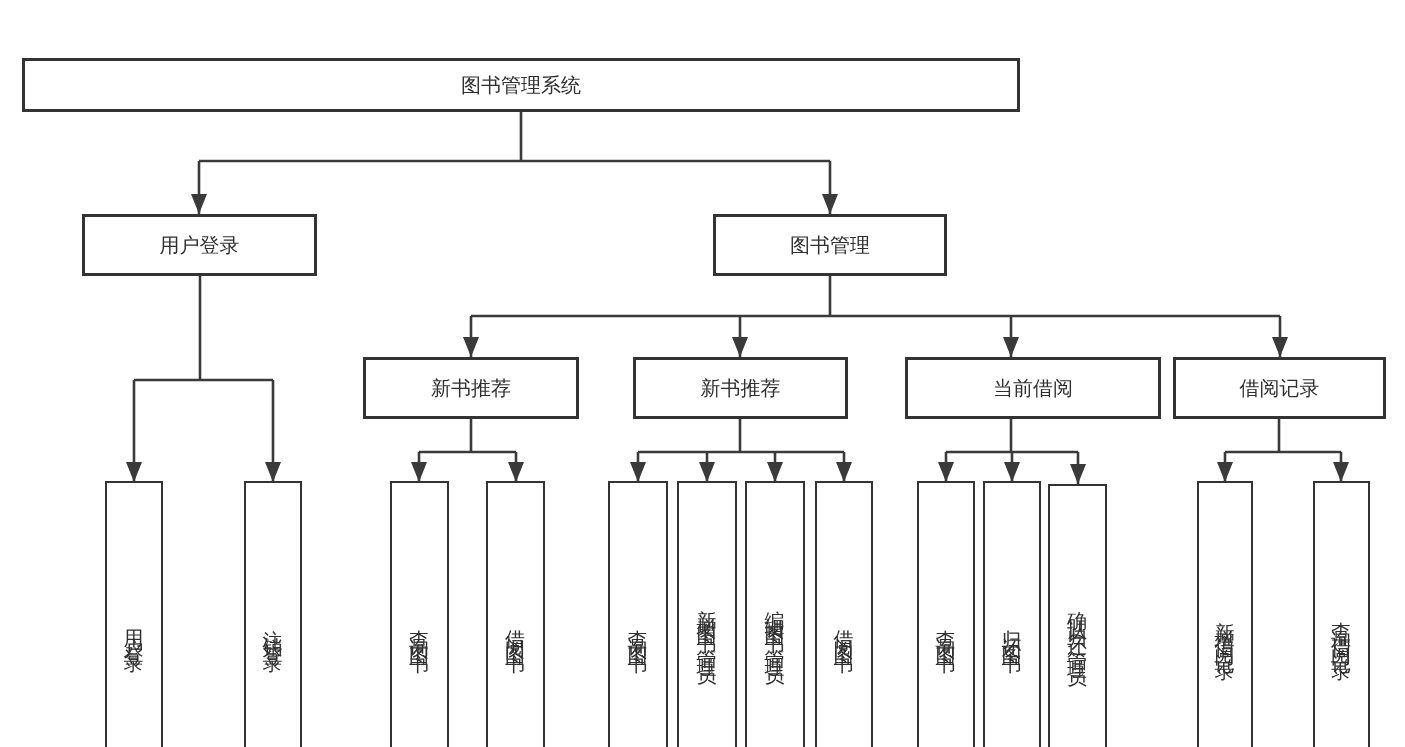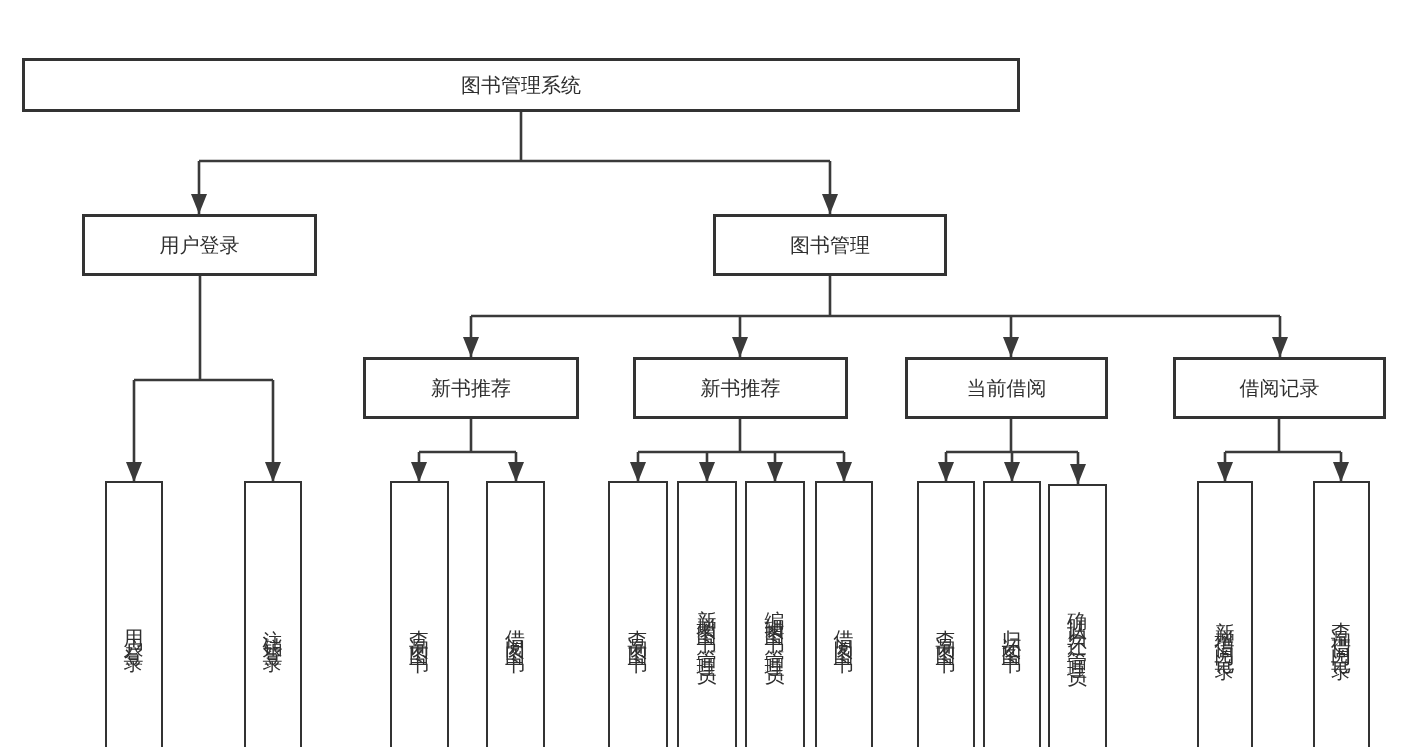--- a/index.html
+++ b/index.html
@@ -108,21 +108,21 @@
     </g>
   </svg>
 
   <div class="box" style="left:22px; top:14px; width:998px; height:54px;">图书管理系统</div>
 
   <div class="box" style="left:82px; top:170px; width:235px; height:62px;">用户登录</div>
   <div class="box" style="left:713px; top:170px; width:234px; height:62px;">图书管理</div>
 
   <div class="box" style="left:363px; top:313px; width:216px; height:62px;">新书推荐</div>
   <div class="box" style="left:633px; top:313px; width:215px; height:62px;">新书推荐</div>
-  <div class="box" style="left:905px; top:313px; width:203px; height:62px;">当前借阅</div>
+  <div class="box" style="left:905px; top:313px; width:256px; height:62px;">当前借阅</div>
   <div class="box" style="left:1173px; top:313px; width:213px; height:62px;">借阅记录</div>
 
   <div class="box vbox" style="left:105px; top:437px; width:58px; height:298px;">
     <span class="vtext">用户登录</span>
   </div>
   <div class="box vbox" style="left:244px; top:437px; width:58px; height:298px;">
     <span class="vtext">注销登录</span>
   </div>
 
   <div class="box vbox" style="left:390px; top:437px; width:59px; height:298px;">

